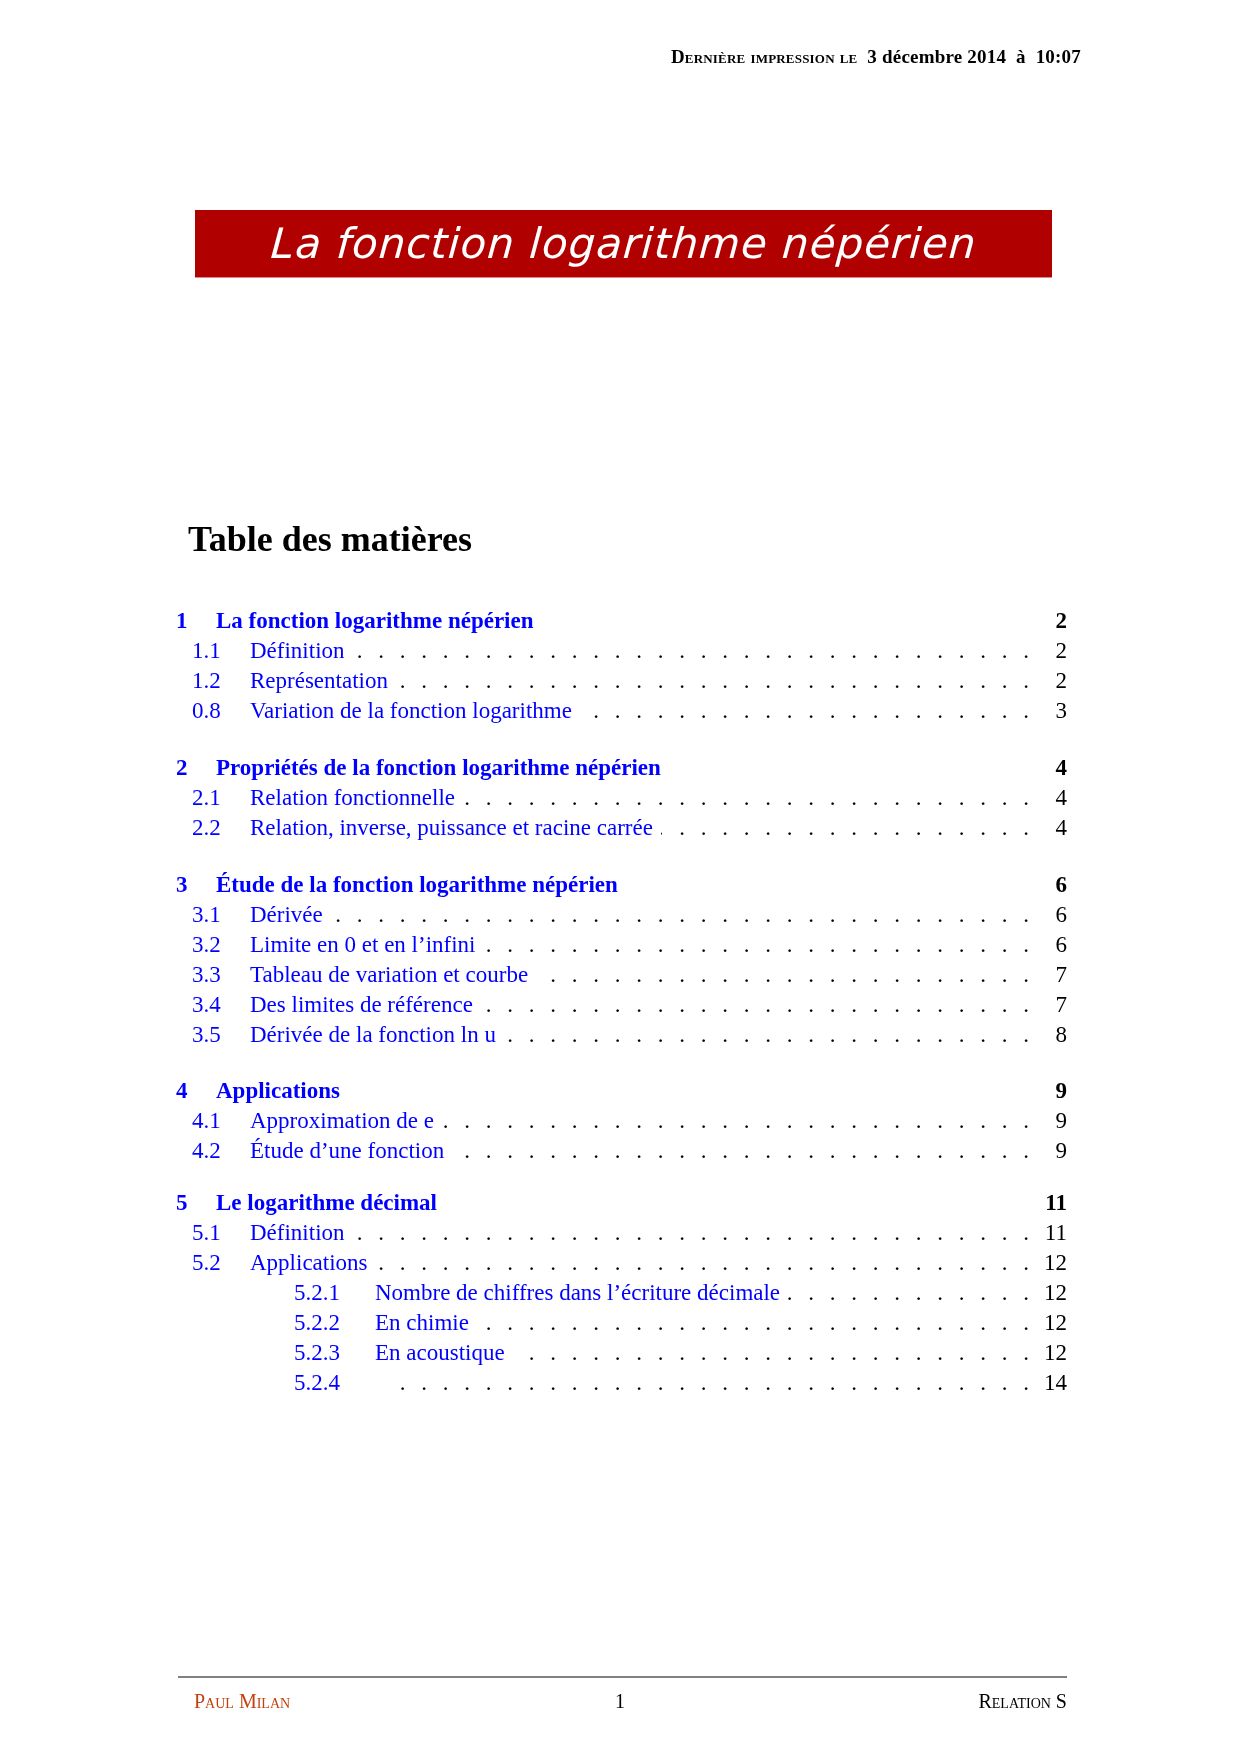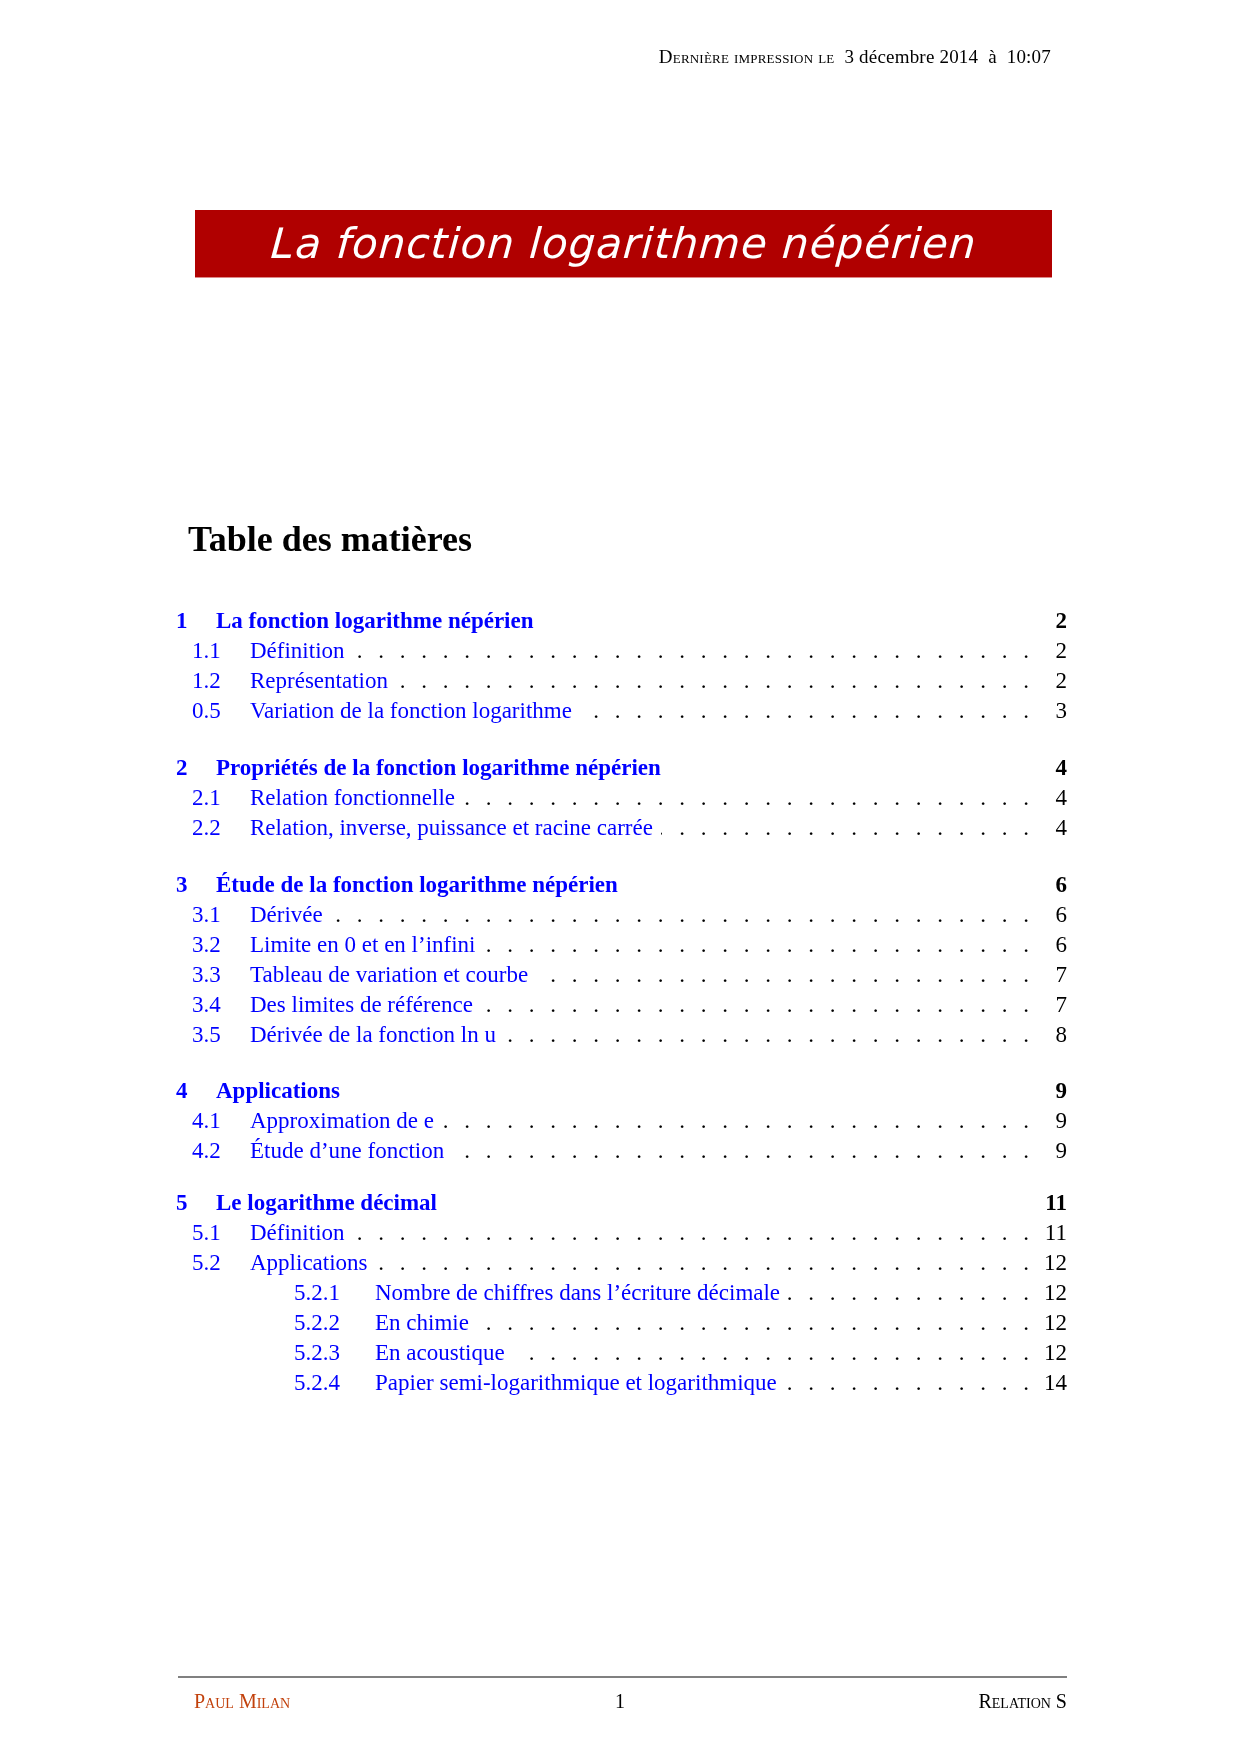--- a/index.html
+++ b/index.html
@@ -2,22 +2,22 @@
 <html><head>
 <meta charset="utf-8">
 <style>
   html, body { margin: 0; padding: 0; background: #ffffff; }
   body {
     width: 1240px; height: 1754px; position: relative; overflow: hidden;
     font-family: "Liberation Serif", "DejaVu Serif", serif;
     color: #000;
   }
   .header-print {
-    position: absolute; right: 189px; top: 46px;
-    font-size: 19px; letter-spacing: 0.2px;
+    position: absolute; right: 159px; top: 46px;
+    font-size: 19px; letter-spacing: 0.2px; font-weight: bold;
   }
   .header-print .sc { font-variant: small-caps; font-size: 19px; }
   .banner {
     position: absolute; left: 195px; top: 210px; width: 857px; height: 67px;
     background: #b00000;
     display: flex; align-items: center; justify-content: center;
     box-shadow: 0 1px 0 #d88;
   }
   .banner-title {
     color: #ffffff;
@@ -92,21 +92,21 @@
     <span class="leader"></span>
     <span class="page">2</span>
   </div>
   <div class="row sub" style="top:666px">
     <span class="num">1.2</span>
     <span class="label">Représentation</span>
     <span class="leader"></span>
     <span class="page">2</span>
   </div>
   <div class="row sub" style="top:696px">
-    <span class="num">0.5</span>
+    <span class="num">0.8</span>
     <span class="label">Variation de la fonction logarithme</span>
     <span class="leader"></span>
     <span class="page">3</span>
   </div>
 
   <div class="row sec" style="top:753px">
     <span class="num">2</span>
     <span class="label">Propriétés de la fonction logarithme népérien</span>
     <span class="page">4</span>
   </div>
@@ -207,21 +207,20 @@
     <span class="page">12</span>
   </div>
   <div class="row subsub" style="top:1338px">
     <span class="num">5.2.3</span>
     <span class="label">En acoustique</span>
     <span class="leader"></span>
     <span class="page">12</span>
   </div>
   <div class="row subsub" style="top:1368px">
     <span class="num">5.2.4</span>
-    <span class="label">Papier semi-logarithmique et logarithmique</span>
     <span class="leader"></span>
     <span class="page">14</span>
   </div>
 </div>
 
 <div class="footer-rule"></div>
 <div class="footer-left">Paul Milan</div>
 <div class="footer-center">1</div>
 <div class="footer-right">Relation S</div>
 

